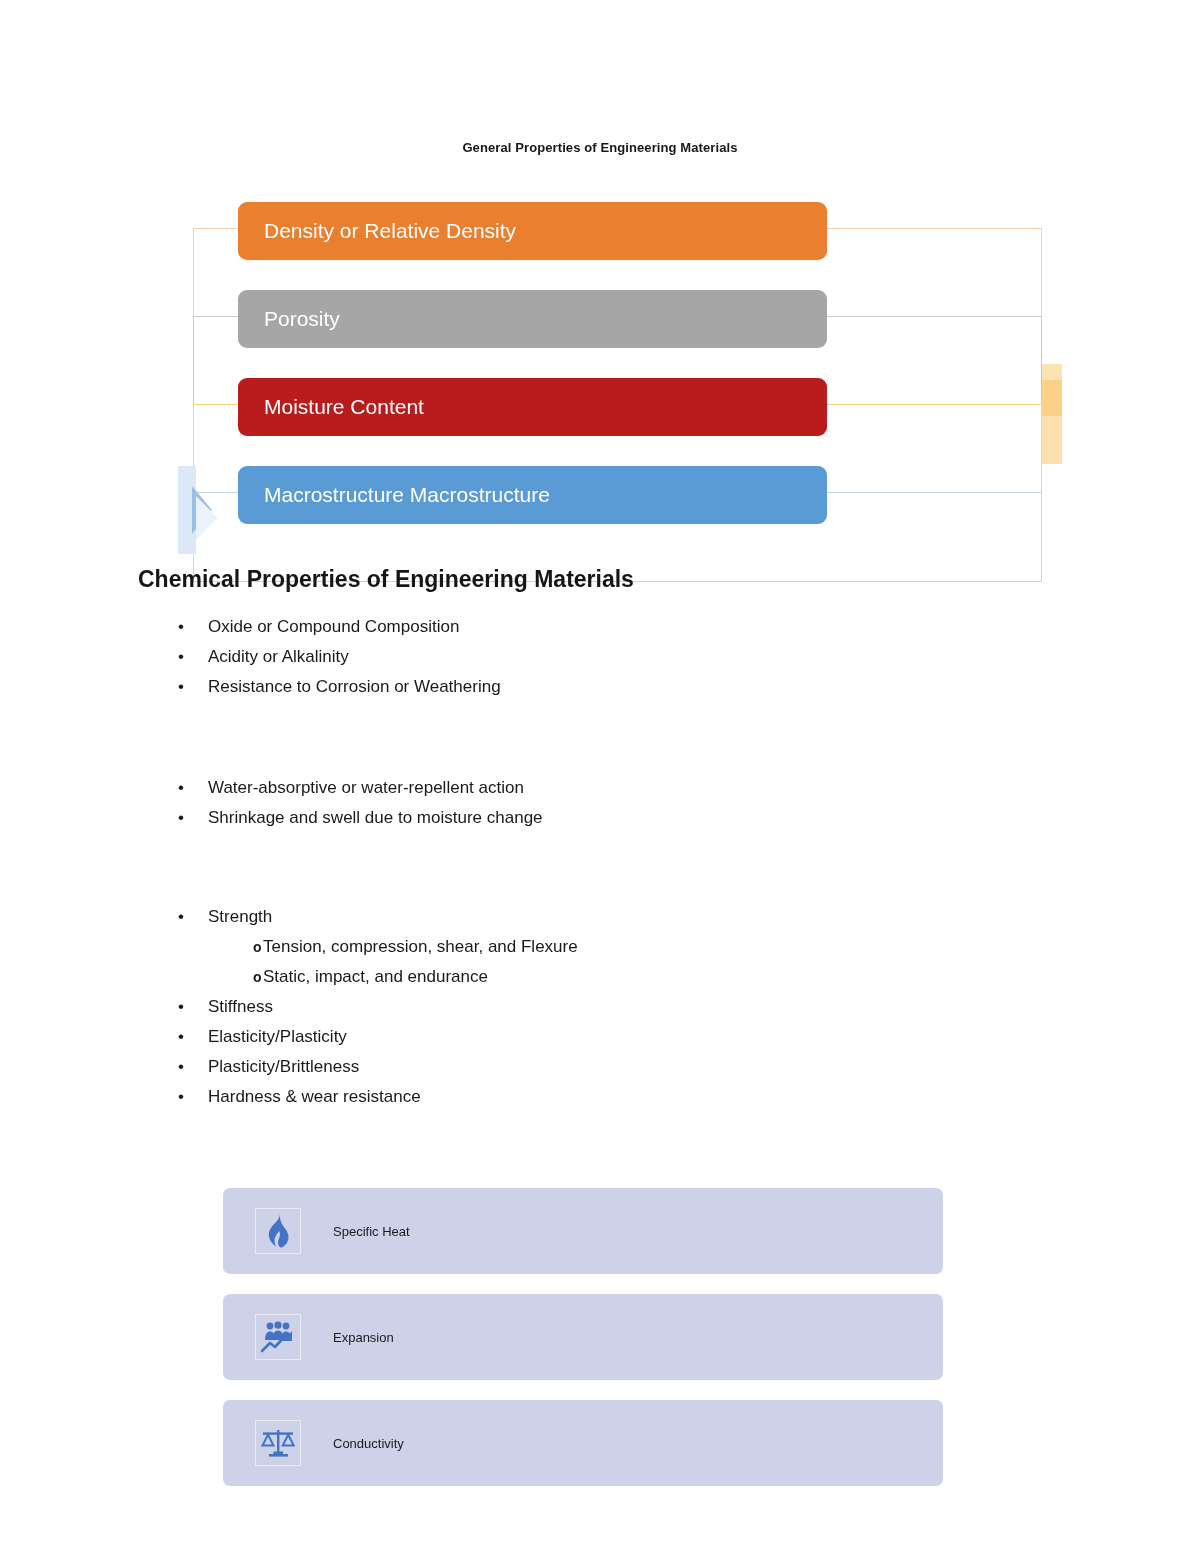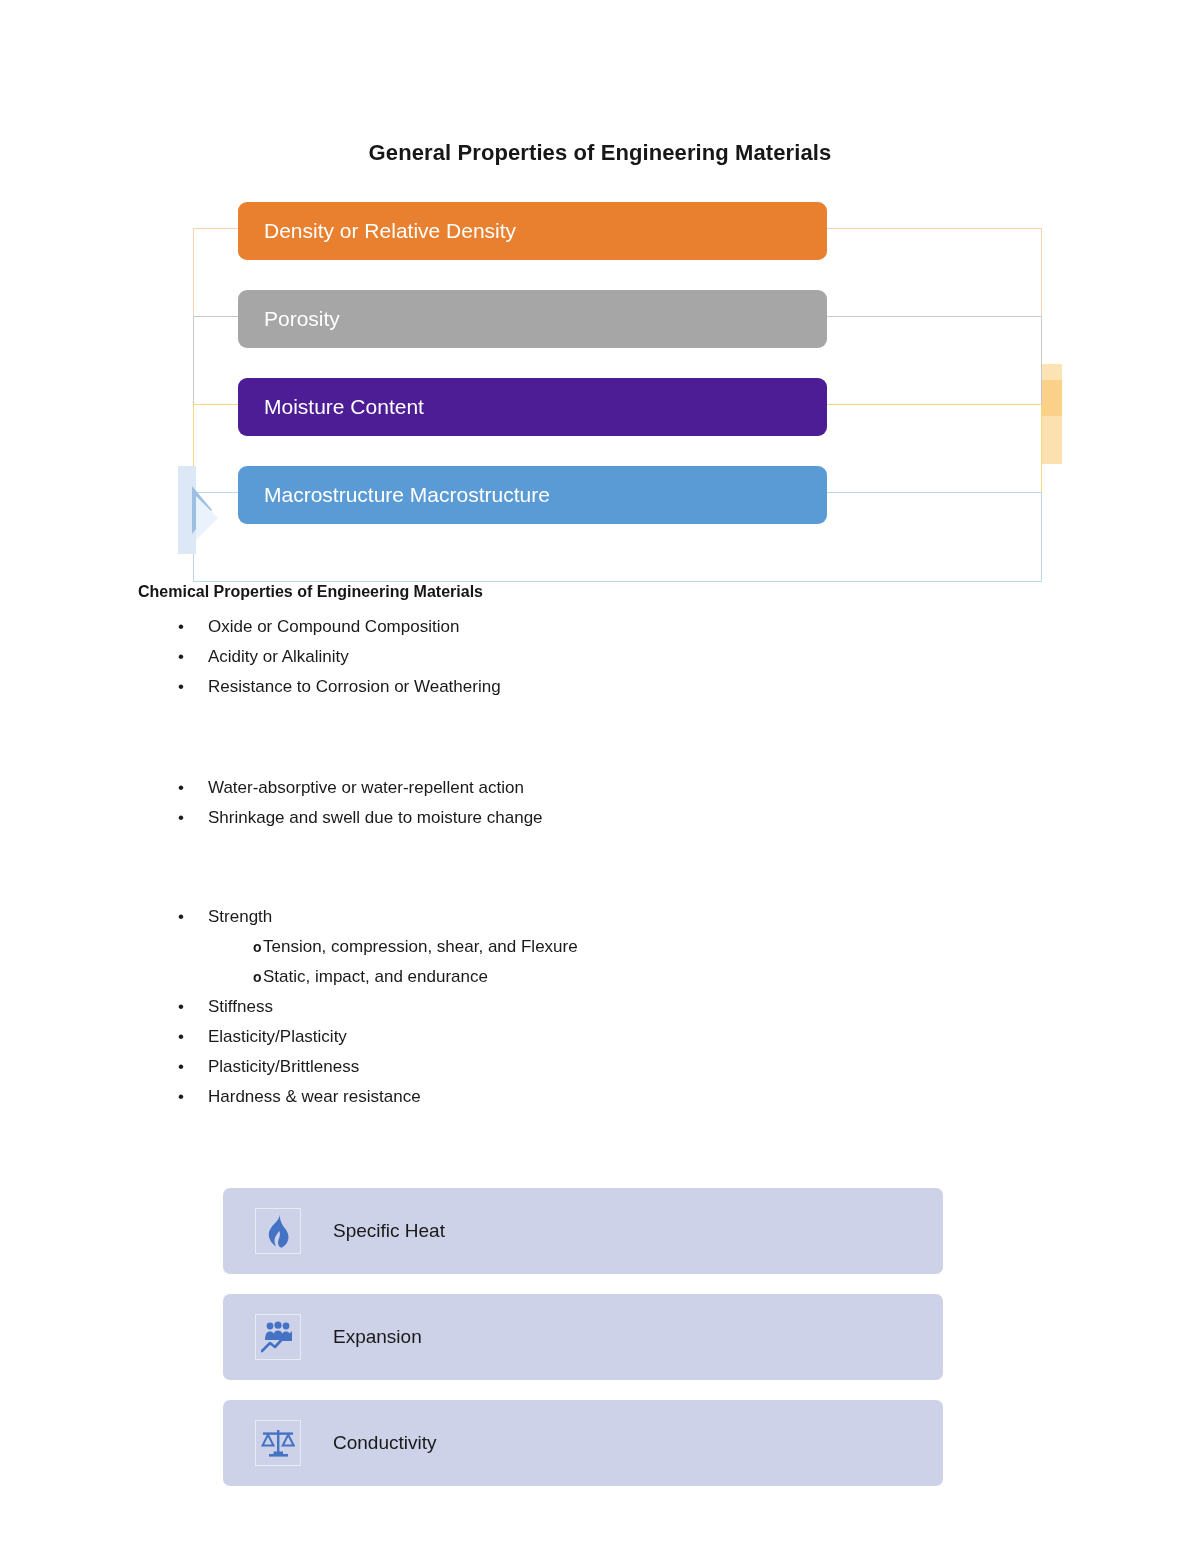--- a/index.html
+++ b/index.html
@@ -22,21 +22,21 @@
     height: 1553px;
   }
 
   
   .doc-title {
     position: absolute;
     left: 0;
     top: 140px;
     width: 1200px;
     text-align: center;
-    font-size: 22px;
+    font-size: 13px;
     font-weight: bold;
     letter-spacing: 0.1px;
     color: #171717;
   }
 
   
   .smartart {
     position: absolute;
     left: 0;
     top: 178px;
@@ -78,21 +78,21 @@
     width: 589px;
     height: 58px;
     border-radius: 9px;
     box-sizing: border-box;
     display: flex;
     align-items: center;
     padding-left: 26px;
   }
   .sa-pill.c-orange { background: #E8802F; }
   .sa-pill.c-gray   { background: #A6A6A6; }
-  .sa-pill.c-yellow { background: #4c1d95; }
+  .sa-pill.c-yellow { background: #b91c1c; }
   .sa-pill.c-blue   { background: #5B9BD5; }
 
   .sa-label {
     color: #ffffff;
     font-size: 21px;
     line-height: 1.1;
     white-space: nowrap;
   }
   .sa-label b { font-weight: normal; }
 
@@ -112,25 +112,24 @@
     top: 466px;
     width: 46px;
     height: 88px;
     pointer-events: none;
   }
 
   
   .section-head {
     position: absolute;
     left: 138px;
-    font-size: 16px;
+    font-size: 23px;
     font-weight: bold;
     color: #161616;
     white-space: nowrap;
-    margin-top: 17px;
   }
 
   .bullet-list {
     position: absolute;
     left: 138px;
     margin: 0;
     padding: 0;
     list-style: none;
   }
   .bullet-list li {
@@ -181,21 +180,21 @@
     border: 1px solid #e8eaf4;
     box-sizing: border-box;
     display: flex;
     align-items: center;
     justify-content: center;
     flex: 0 0 auto;
   }
   .thermal-icon-frame svg { display: block; }
   .thermal-label {
     margin-left: 32px;
-    font-size: 19px;
+    font-size: 13px;
     color: #1a1a1a;
     white-space: nowrap;
   }
 </style>
 </head>
 <body>
 
 <div class="page">
 
   <div class="doc-title">General Properties of Engineering Materials</div>

